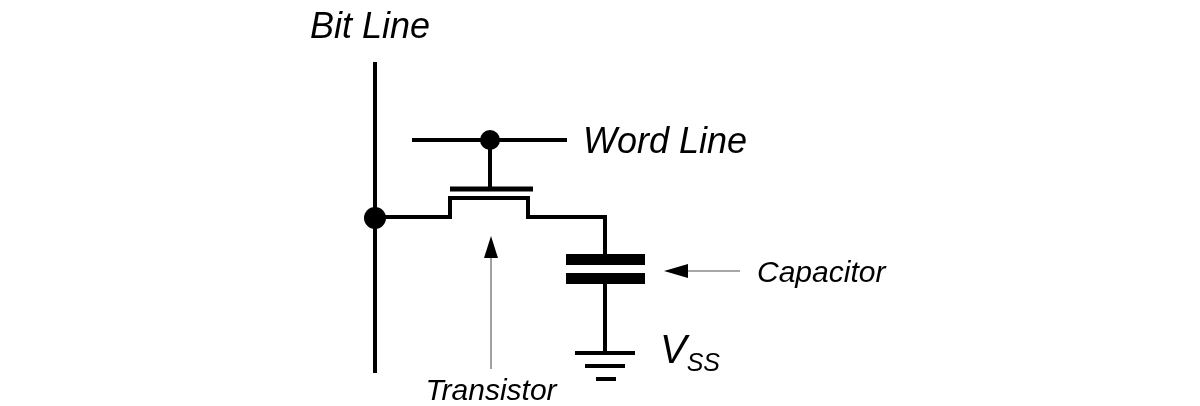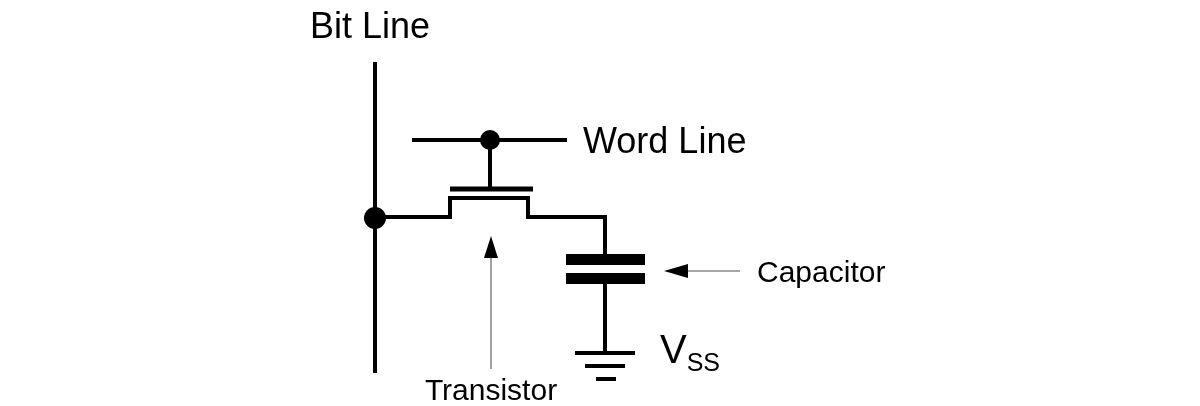--- a/index.html
+++ b/index.html
@@ -9,20 +9,21 @@
   }
   * { box-sizing: border-box; }
   html, body { margin: 0; padding: 0; background: var(--background); }
   .canvas {
     position: relative;
     width: 1200px;
     height: 406px;
     background: var(--background);
     font-family: "Liberation Sans", sans-serif;
     overflow: hidden;
+    font-style: italic;
   }
   svg { display: block; }
   .wire   { stroke: var(--stroke); stroke-width: 4; fill: none; stroke-linecap: butt; }
   .gatebar{ stroke: var(--stroke); stroke-width: 5; fill: none; }
   .plate  { stroke: var(--stroke); stroke-width: 11; fill: none; }
   .gnd    { stroke: var(--stroke); stroke-width: 4; fill: none; }
   .dot    { fill: var(--stroke); stroke: none; }
   .shaft  { stroke: var(--annotation-arrow-shaft); stroke-width: 1.6; fill: none; }
   .head   { fill: var(--stroke); stroke: none; }
   text    { fill: var(--stroke); font-family: "Liberation Sans", sans-serif; }

